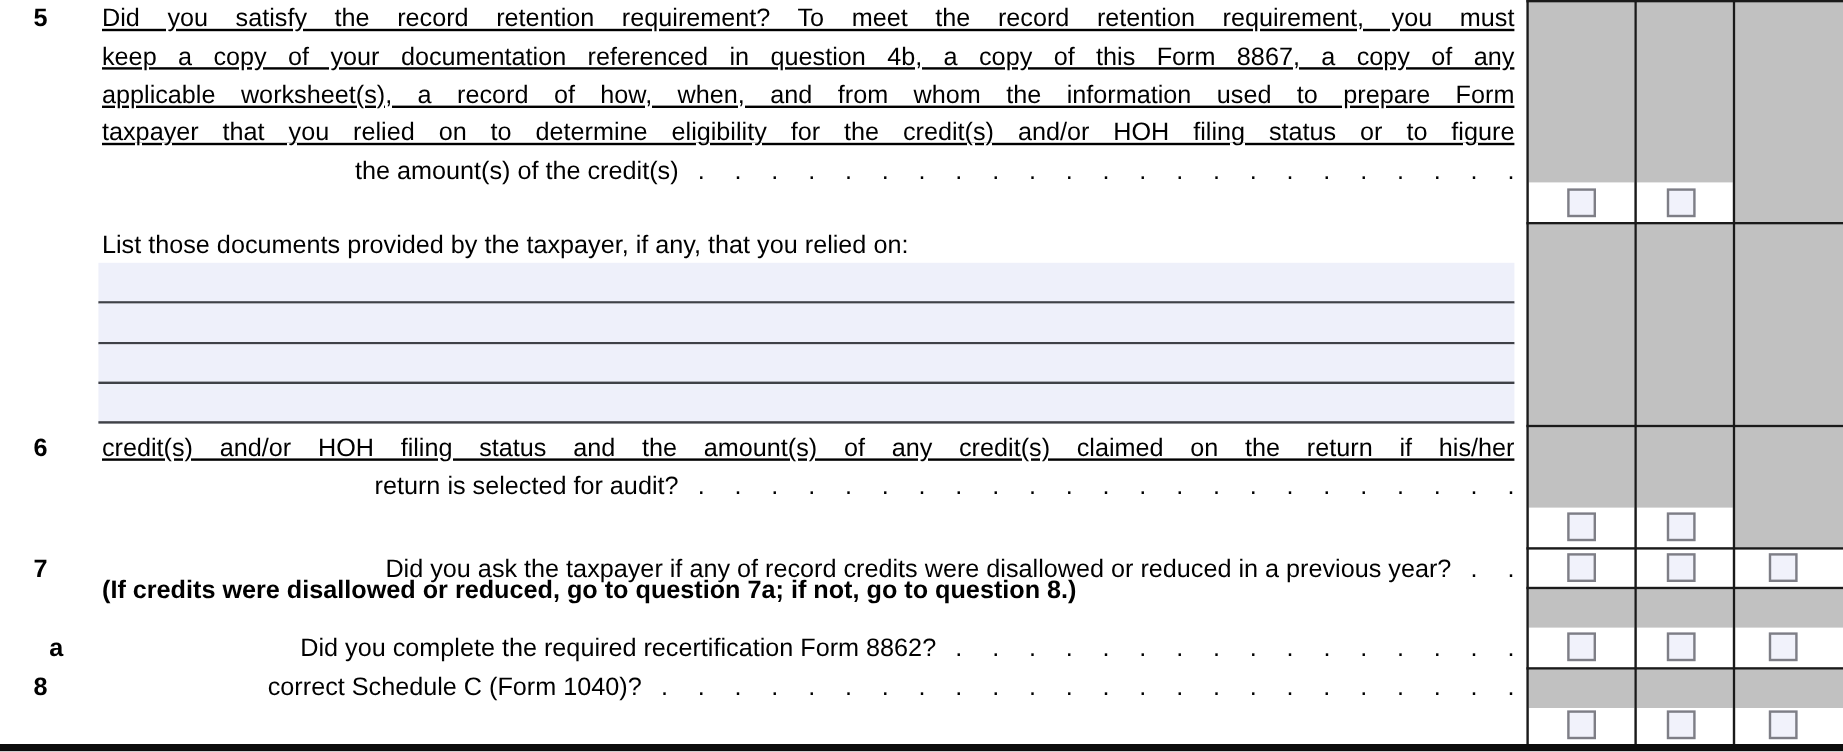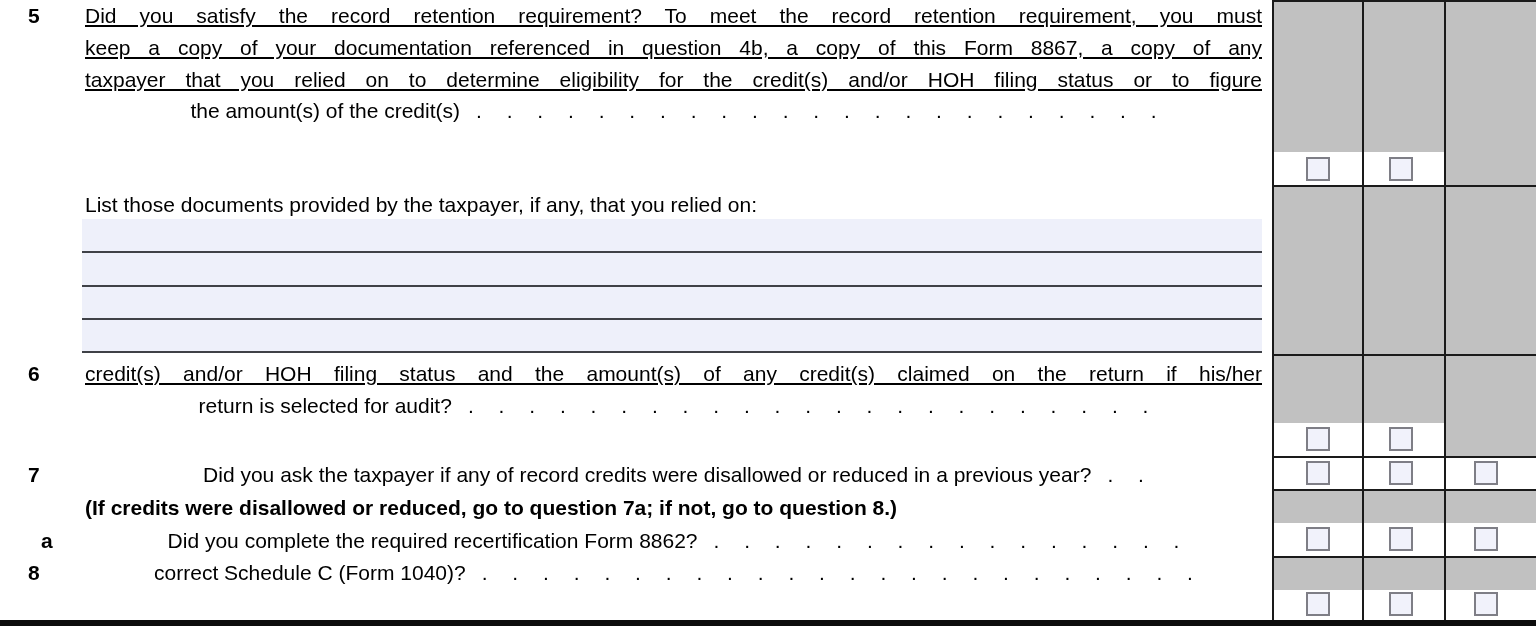--- a/index.html
+++ b/index.html
@@ -7,21 +7,21 @@
   body { font-family:"Liberation Sans","DejaVu Sans",sans-serif; color:#000; }
   .page { position:relative; width:1536px; height:627px; overflow:hidden; background:#fff; }
 
   
   .qrow { position:absolute; left:28px; width:1234px; display:flex; align-items:flex-start;
           font-size:21px; line-height:31.8px; }
   .qnum { flex:0 0 57px; font-weight:bold; }
   .qnum.sub { text-indent:13px; }
   .qtext { flex:1 1 auto; width:1177px; }
   .jline { text-align:justify; text-align-last:justify;text-decoration:underline; }
-  .lastline { text-align:center; white-space:nowrap; }
+  .lastline { text-align:right; white-space:nowrap; }
   .leader { word-spacing:19px; padding-left:16px; letter-spacing:0; }
   .boldnote { font-weight:bold; }
 
   
   .doc-line { position:absolute; left:82px; width:1180px; background:#eef0fa;
               border-bottom:2px solid #3f4147; }
 
   
   .shade { position:absolute; background:#c1c1c1; }
   .vline { position:absolute; width:2px; background:#1a1a1a; }
@@ -33,20 +33,21 @@
 </head>
 <body>
 
 <div class="page">
 
   <div class="qrow" style="top:0px">
     <span class="qnum">5</span>
     <div class="qtext">
       <div class="jline">Did you satisfy the record retention requirement? To meet the record retention requirement, you must</div>
       <div class="jline">keep a copy of your documentation referenced in question 4b, a copy of this Form 8867, a copy of any</div>
+      <div class="jline">applicable worksheet(s), a record of how, when, and from whom the information used to prepare Form</div>
       <div class="jline">taxpayer that you relied on to determine eligibility for the credit(s) and/or HOH filing status or to figure</div>
       <div class="lastline"><span>the amount(s) of the credit(s)</span><span class="leader">. . . . . . . . . . . . . . . . . . . . . . .</span></div>
     </div>
   </div>
 
   <div class="qrow" style="top:189px">
     <span class="qnum"></span>
     <div class="qtext">
       <div>List those documents provided by the taxpayer, if any, that you relied on:</div>
     </div>
@@ -65,21 +66,21 @@
     </div>
   </div>
 
   <div class="qrow" style="top:459px">
     <span class="qnum">7</span>
     <div class="qtext">
       <div class="lastline"><span>Did you ask the taxpayer if any of record credits were disallowed or reduced in a previous year?</span><span class="leader">. .</span></div>
     </div>
   </div>
 
-  <div class="qrow" style="top:492px">
+  <div class="qrow" style="top:476px">
     <span class="qnum"></span>
     <div class="qtext boldnote">
       <div>(If credits were disallowed or reduced, go to question 7a; if not, go to question 8.)</div>
     </div>
   </div>
 
   <div class="qrow" style="top:525px">
     <span class="qnum sub">a</span>
     <div class="qtext">
       <div class="lastline"><span>Did you complete the required recertification Form 8862?</span><span class="leader">. . . . . . . . . . . . . . . .</span></div>

